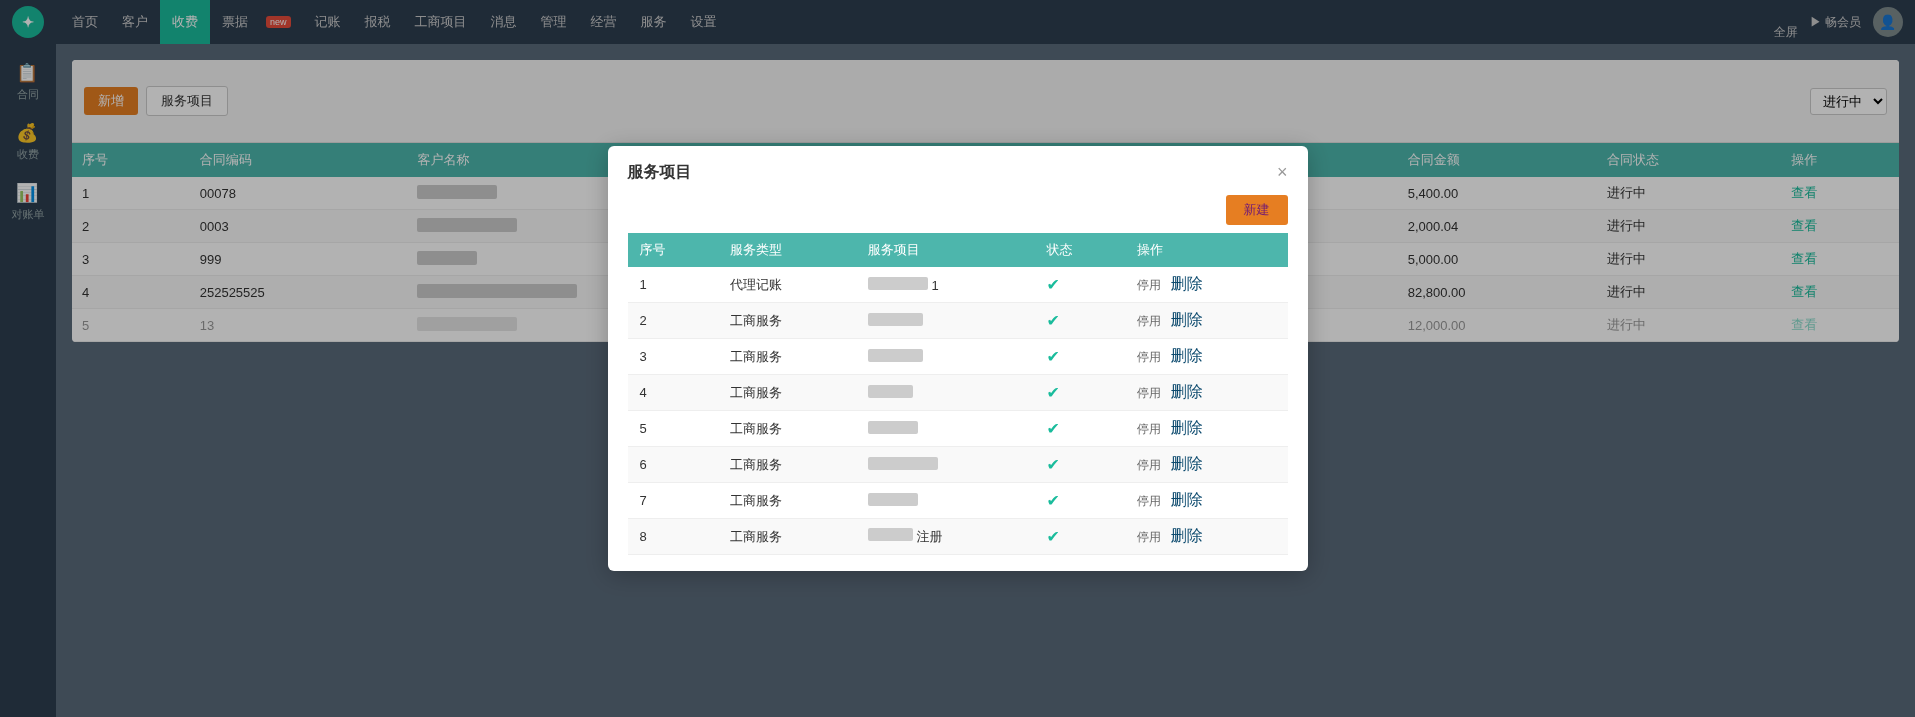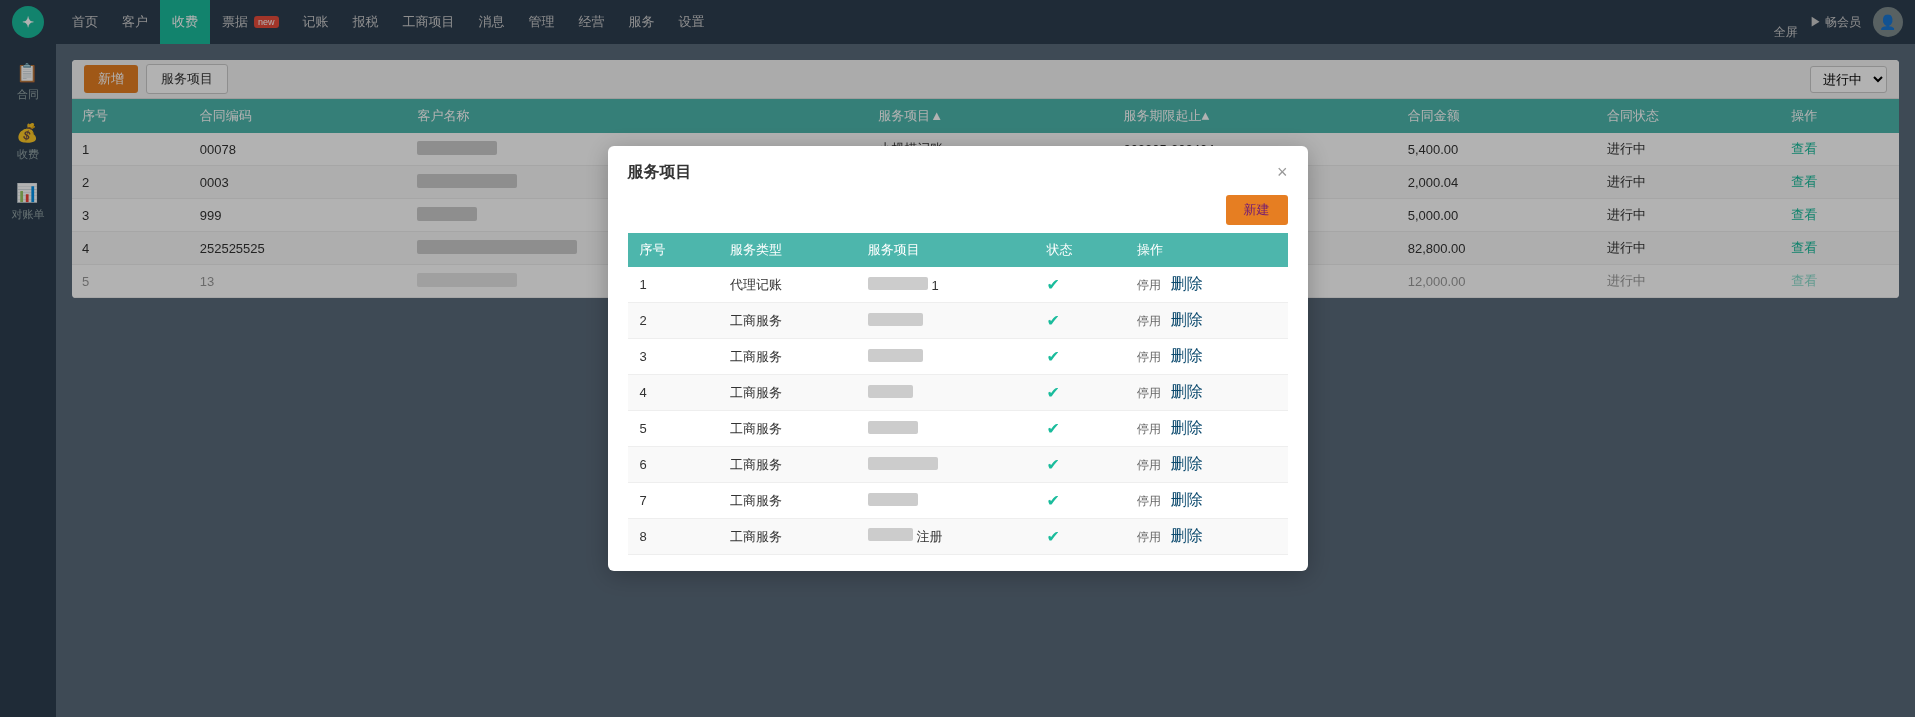--- a/index.html
+++ b/index.html
@@ -17,21 +17,21 @@
       display: flex; align-items: center; justify-content: center;
       color: white; font-size: 14px; font-weight: bold;
     }
     .top-nav .nav-item {
       padding: 0 12px; height: 44px; display: flex; align-items: center;
       cursor: pointer; color: #ccc; font-size: 13px;
     }
     .top-nav .nav-item.active { background: #1abc9c; color: white; }
     .top-nav .nav-item .new-badge {
       background: #e74c3c; color: white; font-size: 9px;
-      padding: 1px 4px; border-radius: 3px; margin-left: 6px;
+      padding: 1px 4px; border-radius: 3px; margin-left: 18px;
     }
     .top-nav .spacer { flex: 1; }
     .top-nav .top-right {
       display: flex; align-items: center; gap: 12px; color: #ccc; font-size: 12px;
     }
     .top-nav .avatar {
       width: 30px; height: 30px; border-radius: 50%;
       background: #7f8c8d; display: flex; align-items: center; justify-content: center;
       color: white; font-size: 14px;
     }
@@ -58,21 +58,21 @@
     .content-area {
       flex: 1; background: #5a6a7a; padding: 16px;
       overflow: hidden; position: relative;
     }
 
     
     .contract-area {
       background: white; border-radius: 4px; overflow: hidden;
     }
     .table-toolbar {
-      display: flex; align-items: center; padding: 4px 12px; gap: 8px;
+      display: flex; align-items: center; padding: 26px 12px; gap: 8px;
       background: #f5f5f5; border-bottom: 1px solid #e0e0e0;
     }
     .btn-new {
       background: #e67e22; color: white; border: none;
       padding: 5px 14px; border-radius: 3px; cursor: pointer; font-size: 13px;
     }
     .btn-service {
       background: white; color: #333; border: 1px solid #ccc;
       padding: 5px 14px; border-radius: 3px; cursor: pointer; font-size: 13px;
     }

